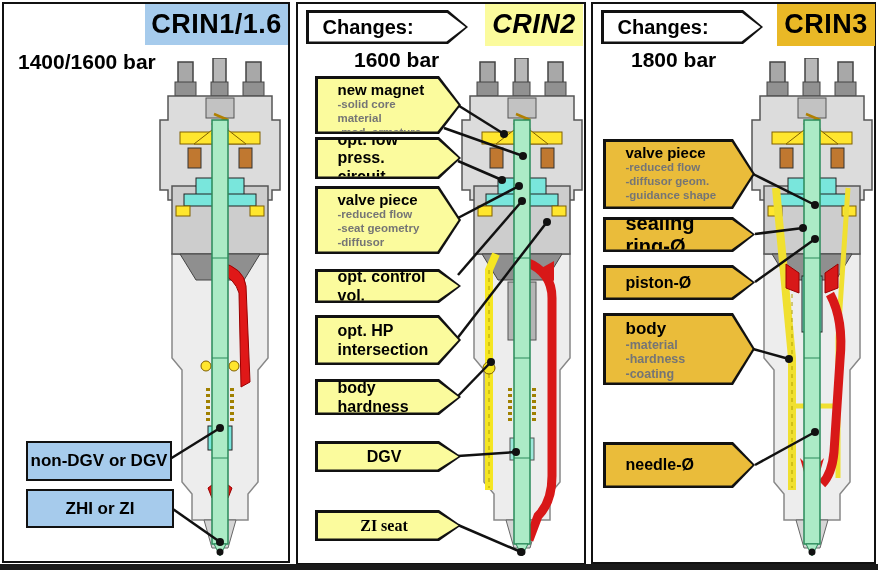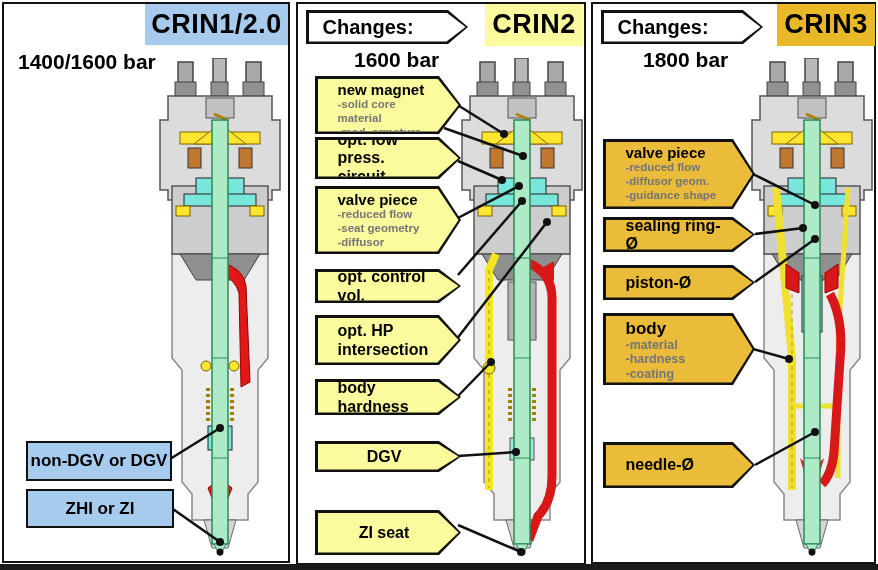--- a/index.html
+++ b/index.html
@@ -79,21 +79,21 @@
       <line x1="58" y1="400" x2="74" y2="400" stroke="#2a8a5a"></line>
       <path d="M60,486 h12 l-6,12 z" fill="#ACEBC6" stroke="#2a8a5a"></path>
       <circle cx="66" cy="494" r="3.5" fill="#111"></circle>
     </g>
   </defs>
 </svg>
 
 <div class="stage">
 
   <div class="panel panel1">
-    <div class="hdr" style="left:141px;width:143px;height:41px;background:#A6CBEC;">CRIN1/2.0</div>
+    <div class="hdr" style="left:141px;width:143px;height:41px;background:#A6CBEC;">CRIN1/1.6</div>
     <div class="pressure" style="left:14px;top:46px;text-align:right;">1400/1600 bar</div>
 
     <svg class="inj" style="left:150px;top:54px;" width="132" height="502" viewBox="0 0 132 502">
       <use href="#inj-shell"></use>
       <path d="M66,204 q24,6 26,24 l4,96 l-9,5 l-2,-94 q-4,-14 -19,-20 z" fill="#E01818" stroke="#900"></path>
       <circle cx="52" cy="308" r="5" fill="#FFE62E" stroke="#806000"></circle>
       <circle cx="80" cy="308" r="5" fill="#FFE62E" stroke="#806000"></circle>
       <line x1="54" y1="330" x2="54" y2="366" stroke="#a08000" stroke-width="4" stroke-dasharray="3,3"></line>
       <line x1="78" y1="330" x2="78" y2="366" stroke="#a08000" stroke-width="4" stroke-dasharray="3,3"></line>
       <rect x="54" y="368" width="24" height="24" fill="#79E6DC" stroke="#222"></rect>
@@ -113,21 +113,21 @@
     </div>
     <div class="bluebox" style="left:22px;top:485px;width:148px;height:39px;">
       <span>ZHI or ZI</span>
     </div>
   </div>
 
   <div class="panel panel2">
     <div class="changes-o" style="left:8px;top:6px;width:162px;height:34px;">
       <div class="changes-i">Changes:</div>
     </div>
-    <div class="hdr" style="left:187px;width:98px;height:42px;background:#FBFB9D;">CRIN2</div>
+    <div class="hdr" style="left:187px;width:98px;height:42px;background:#FBFB9D;font-style:italic;">CRIN2</div>
     <div class="pressure" style="left:56px;top:44px;">1600 bar</div>
 
     <svg class="inj" style="left:158px;top:54px;" width="132" height="502" viewBox="0 0 132 502">
       <use href="#inj-shell"></use>
       <path d="M40,196 L33,212 L33,432" stroke="#F5E622" stroke-width="8" fill="none"></path>
       <line x1="33" y1="212" x2="33" y2="430" stroke="#b0a000" stroke-width="1" stroke-dasharray="4,4"></line>
       <circle cx="33" cy="310" r="6" fill="#F5E622" stroke="#806000"></circle>
       <path d="M82,212 l16,-9 v20 z" fill="#D81818"></path>
       <path d="M70,204 q26,10 26,36 l0,178 q0,26 -14,40 l-9,24" stroke="#D81818" stroke-width="9" fill="none"></path>
       <rect x="52" y="224" width="28" height="58" fill="#b5b5b5" stroke="#555"></rect>
@@ -191,33 +191,33 @@
     <div class="pent-o" style="left:17px;top:375px;width:146px;height:36px;">
       <div class="pent-i" style="display:flex;align-items:center;">
         <div class="t" style="font-size:16px;">body hardness</div>
       </div>
     </div>
     <div class="pent-o" style="left:17px;top:437px;width:146px;height:31px;">
       <div class="pent-i center">
         <div class="t">DGV</div>
       </div>
     </div>
-    <div class="pent-o" style="left:17px;top:506px;width:146px;height:45px;">
+    <div class="pent-o" style="left:17px;top:506px;width:146px;height:31px;font-family:Liberation Serif, serif;">
       <div class="pent-i center">
         <div class="t">ZI seat</div>
       </div>
     </div>
   </div>
 
   <div class="panel panel3">
     <div class="changes-o" style="left:8px;top:6px;width:162px;height:34px;">
       <div class="changes-i">Changes:</div>
     </div>
     <div class="hdr" style="left:184px;width:98px;height:42px;background:#E9B826;">CRIN3</div>
-    <div class="pressure" style="left:50px;top:44px;">1800 bar</div>
+    <div class="pressure" style="left:38px;top:44px;">1800 bar</div>
 
     <svg class="inj" style="left:153px;top:54px;" width="132" height="502" viewBox="0 0 132 502">
       <use href="#inj-shell"></use>
       <path d="M30,130 L46,300 L46,432" stroke="#F0E030" stroke-width="8" fill="none"></path>
       <path d="M102,130 L92,280 L92,420" stroke="#F0E030" stroke-width="5" fill="none"></path>
       <path d="M46,348 h46" stroke="#F0E030" stroke-width="5" fill="none"></path>
       <line x1="46" y1="220" x2="46" y2="430" stroke="#b0a000" stroke-width="1" stroke-dasharray="4,4"></line>
       <path d="M40,206 l13,9 v20 l-13,-5 z" fill="#D81818" stroke="#900"></path>
       <path d="M92,206 l-13,9 v20 l13,-5 z" fill="#D81818" stroke="#900"></path>
       <path d="M84,236 q14,26 10,66 l-6,92 q-2,22 -12,32" stroke="#D81818" stroke-width="9" fill="none"></path>
@@ -242,21 +242,21 @@
     <div class="pent-o" style="left:10px;top:135px;width:152px;height:70px;">
       <div class="pent-i" style="background:#EABC3A;">
         <div class="t">valve piece</div>
         <div class="s">-reduced flow</div>
         <div class="s">-diffusor geom.</div>
         <div class="s">-guidance shape</div>
       </div>
     </div>
     <div class="pent-o" style="left:10px;top:213px;width:152px;height:35px;">
       <div class="pent-i" style="background:#EABC3A;display:flex;align-items:center;">
-        <div class="t" style="font-size:16px;">sealing ring-Ø</div>
+        <div class="t" style="font-size:20px;">sealing ring-Ø</div>
       </div>
     </div>
     <div class="pent-o" style="left:10px;top:261px;width:152px;height:35px;">
       <div class="pent-i" style="background:#EABC3A;display:flex;align-items:center;">
         <div class="t" style="font-size:16px;">piston-Ø</div>
       </div>
     </div>
     <div class="pent-o" style="left:10px;top:309px;width:152px;height:72px;">
       <div class="pent-i" style="background:#EABC3A;">
         <div class="t" style="font-size:17px;">body</div>

